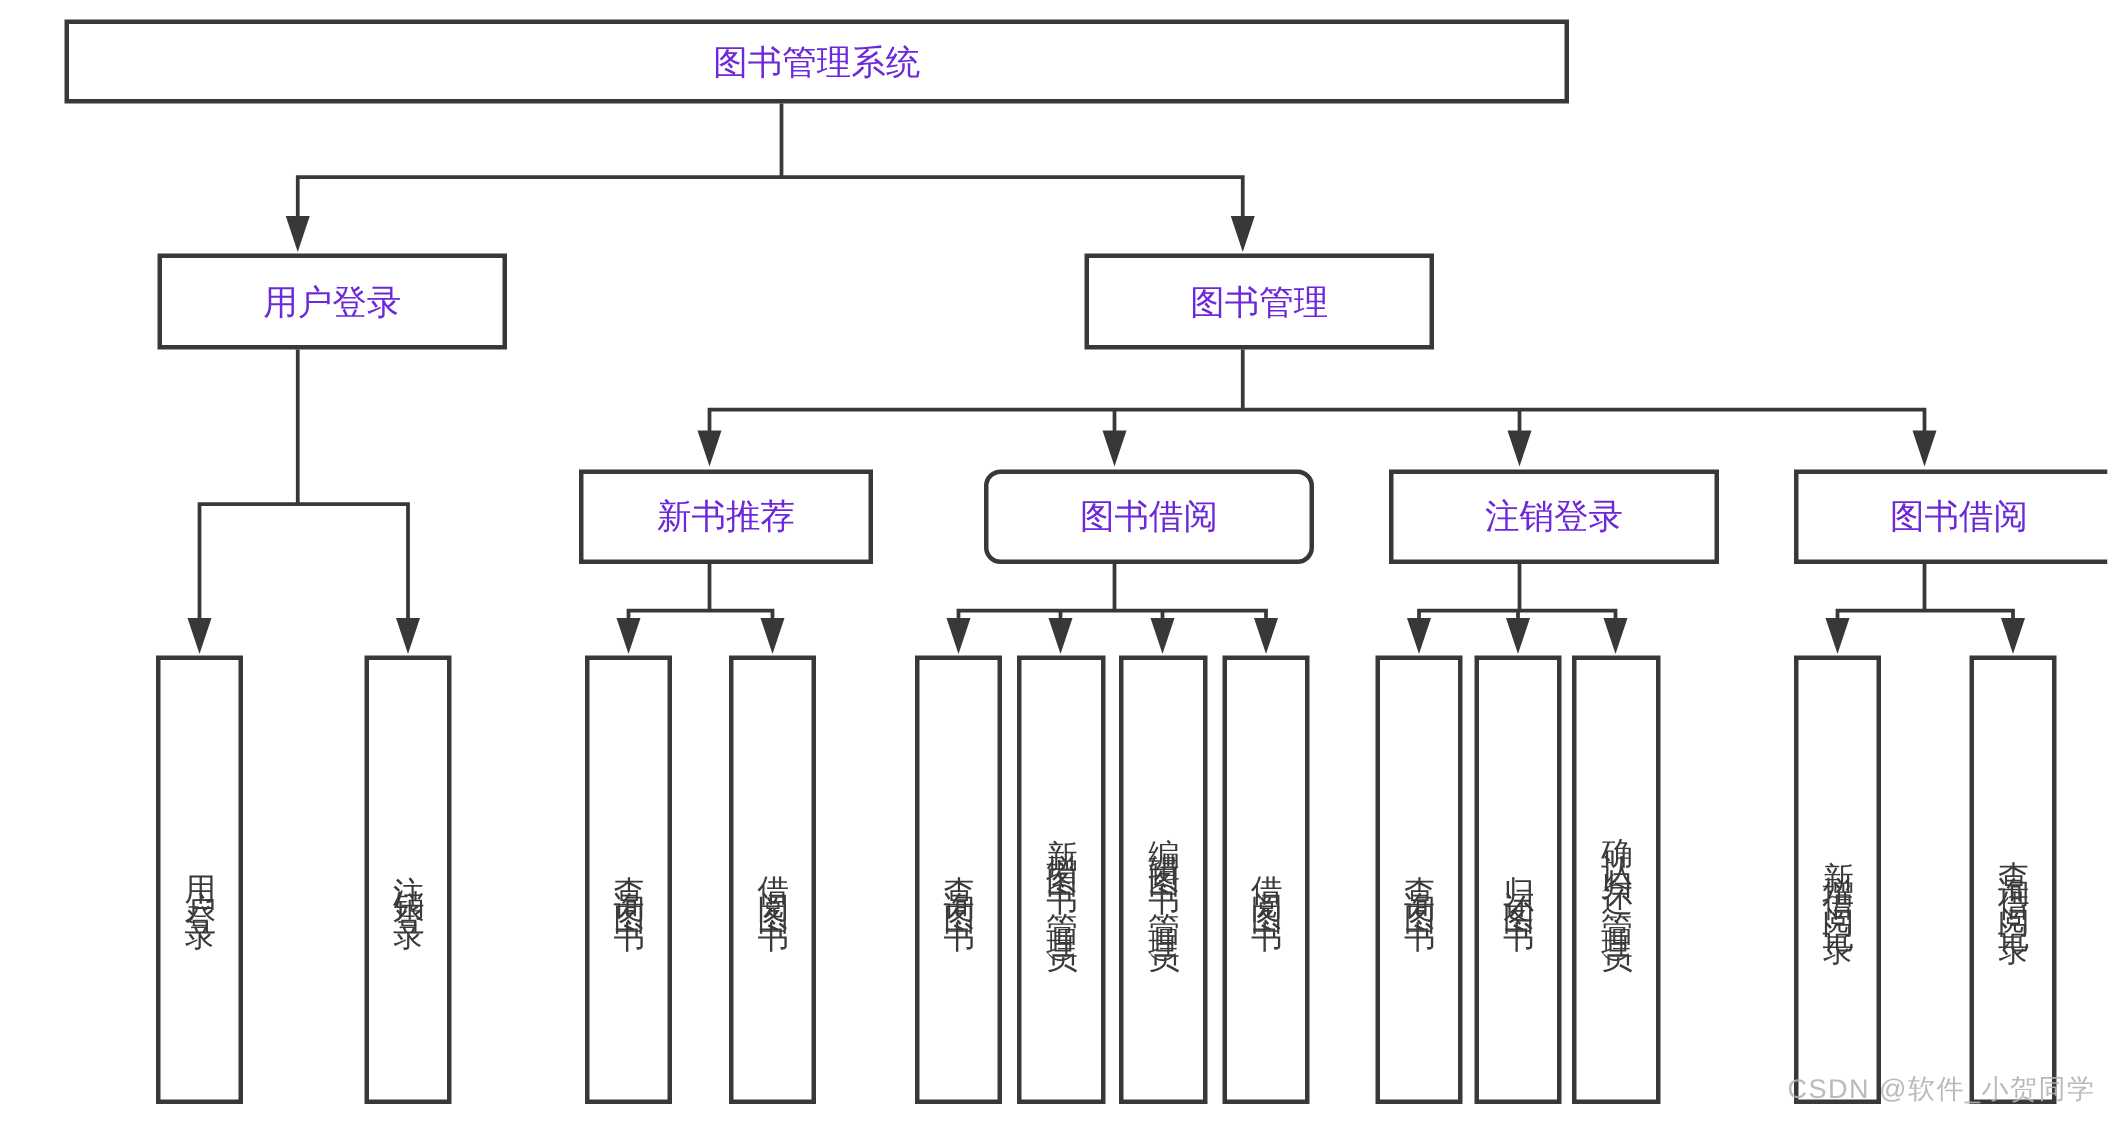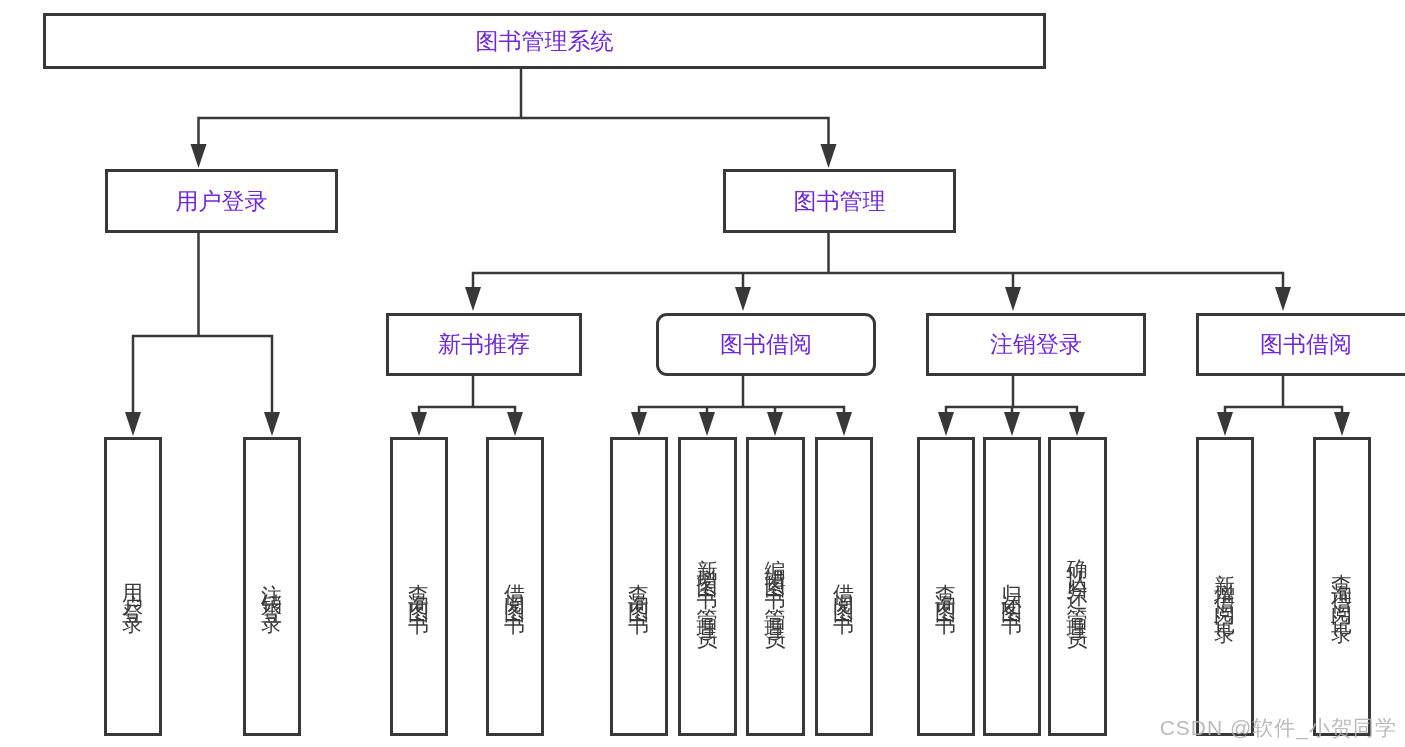--- a/index.html
+++ b/index.html
@@ -73,21 +73,21 @@
   #l-cbq     { left: 917px;  }
   #l-cbr     { left: 983px;  }
   #l-cbc     { left: 1048px; width: 59px; }
   #l-bra     { left: 1196px; }
   #l-brq     { left: 1313px; }
   .watermark {
     position: absolute;
     right: 8px;
     top: 714px;
     z-index: 5;
-    font-size: 21px;
+    font-size: 18px;
     color: #b3b3b3;
     opacity: 0.9;
     letter-spacing: 1px;
     white-space: nowrap;
   }
 </style>
 </head>
 <body>
 
 <div class="canvas">

